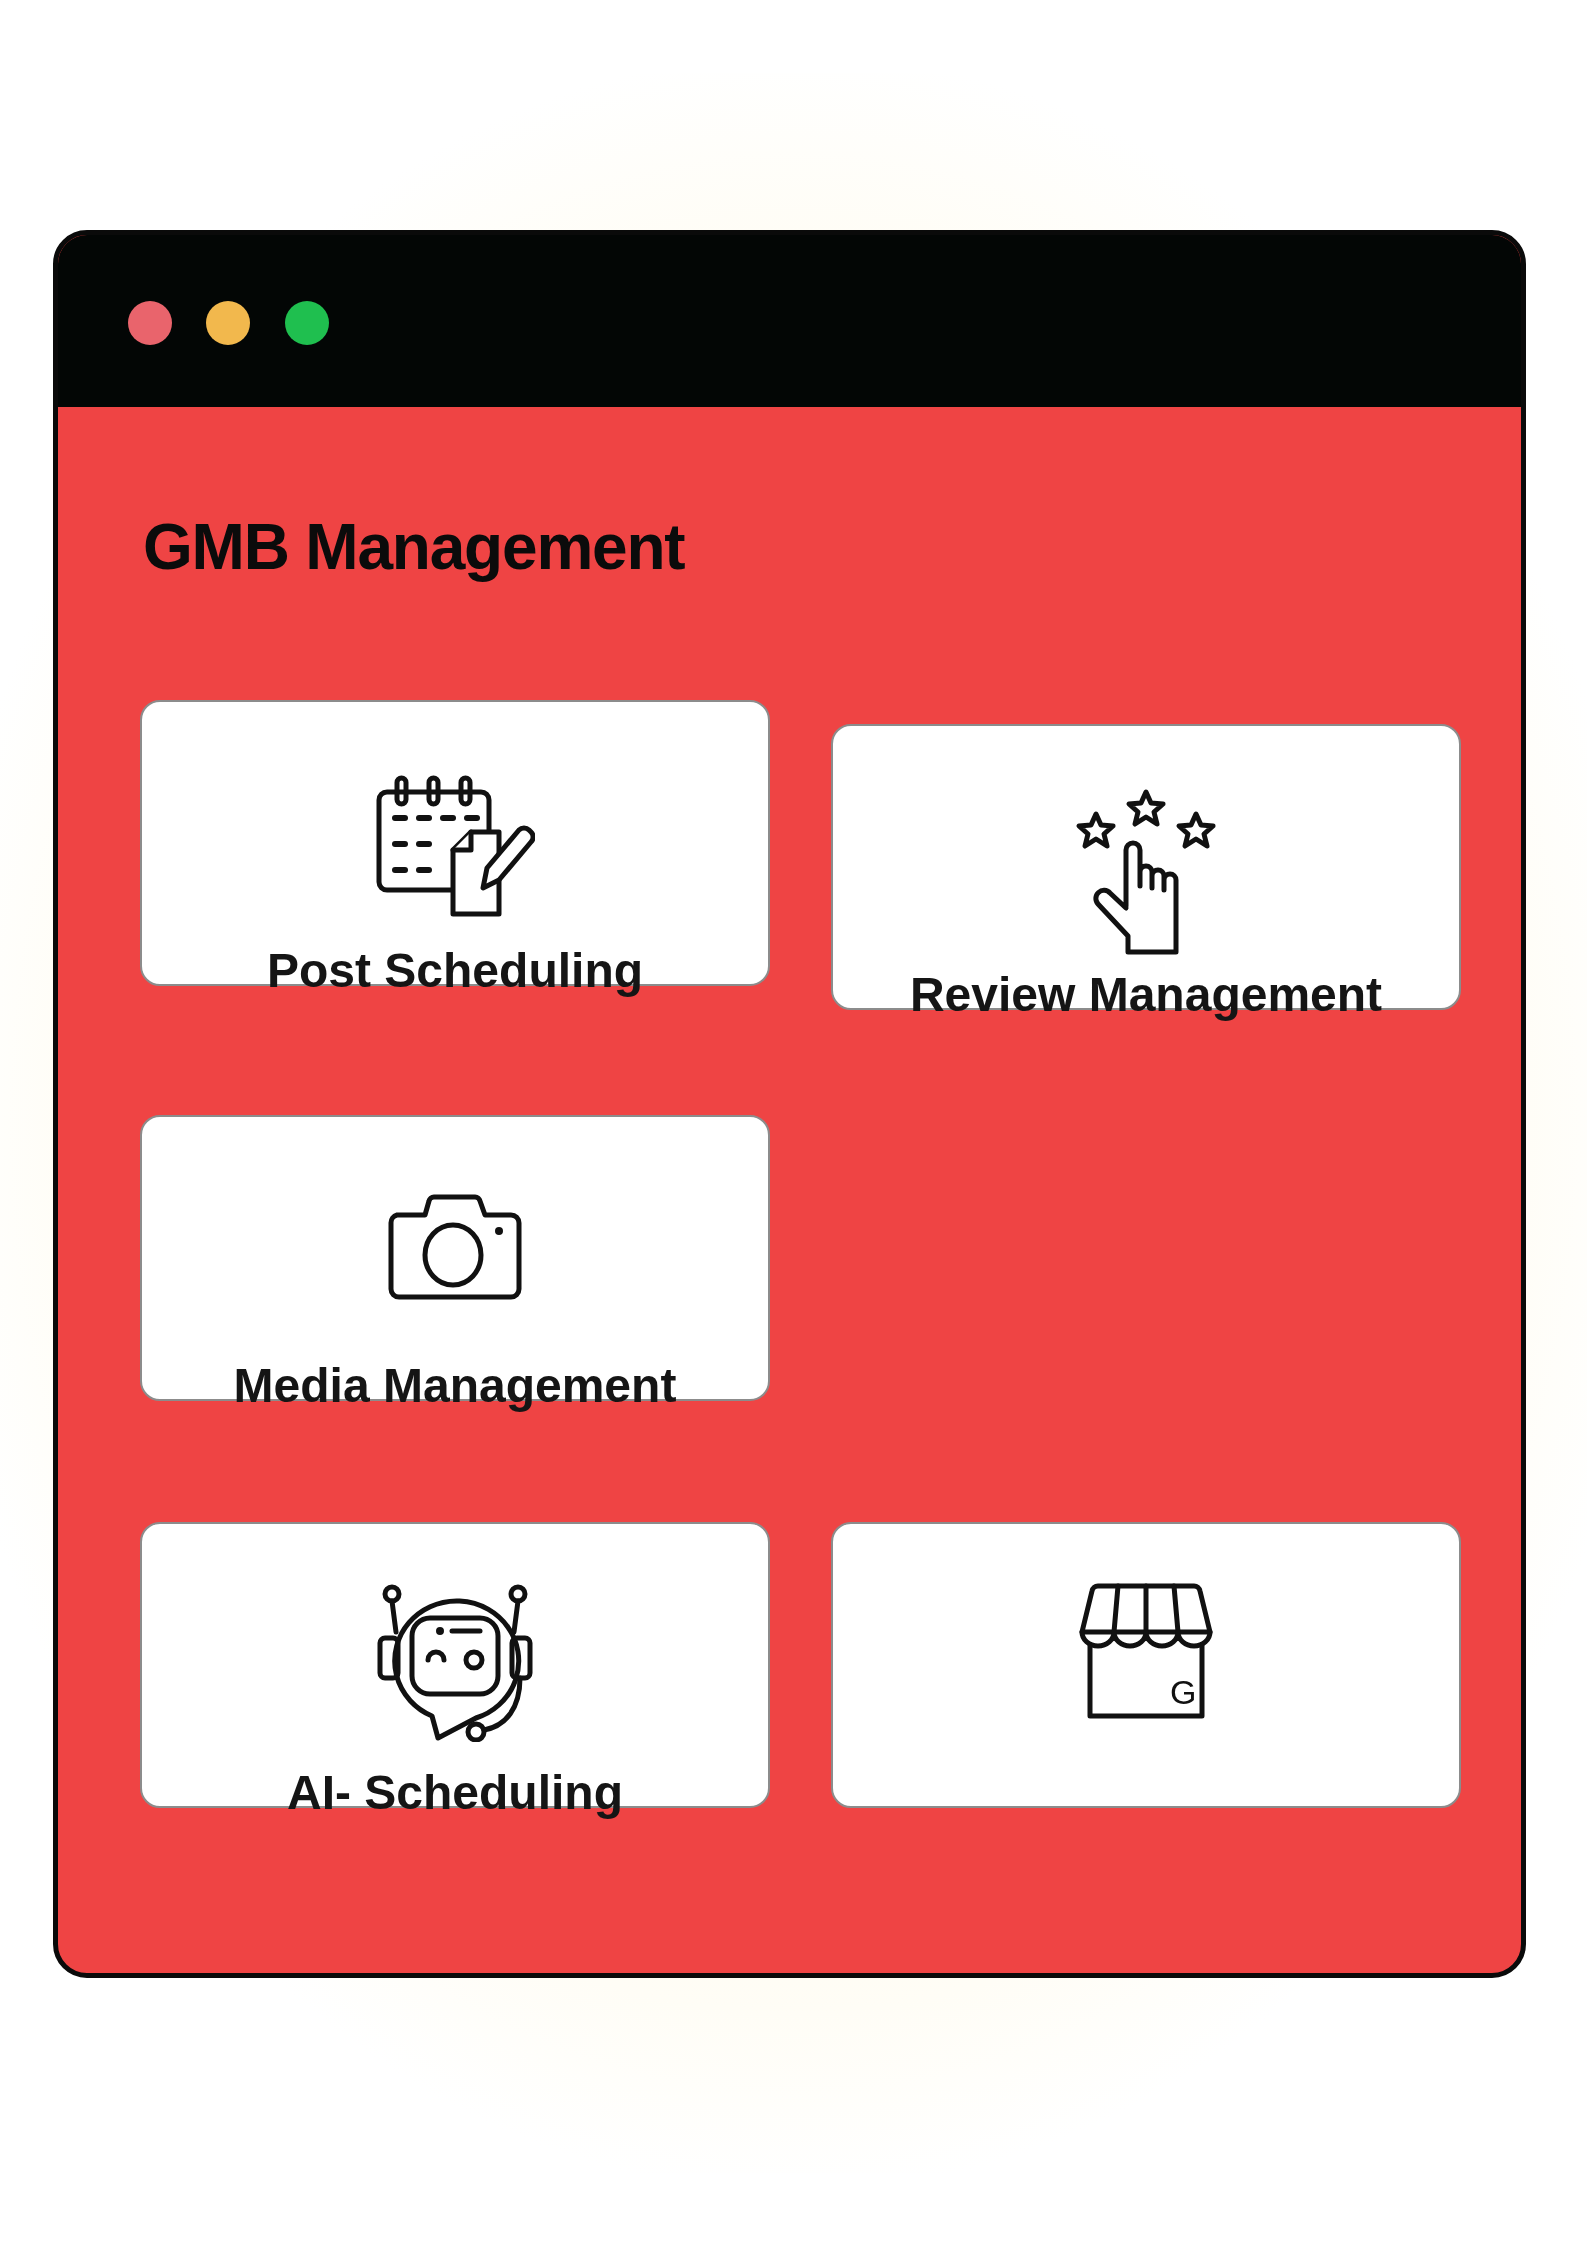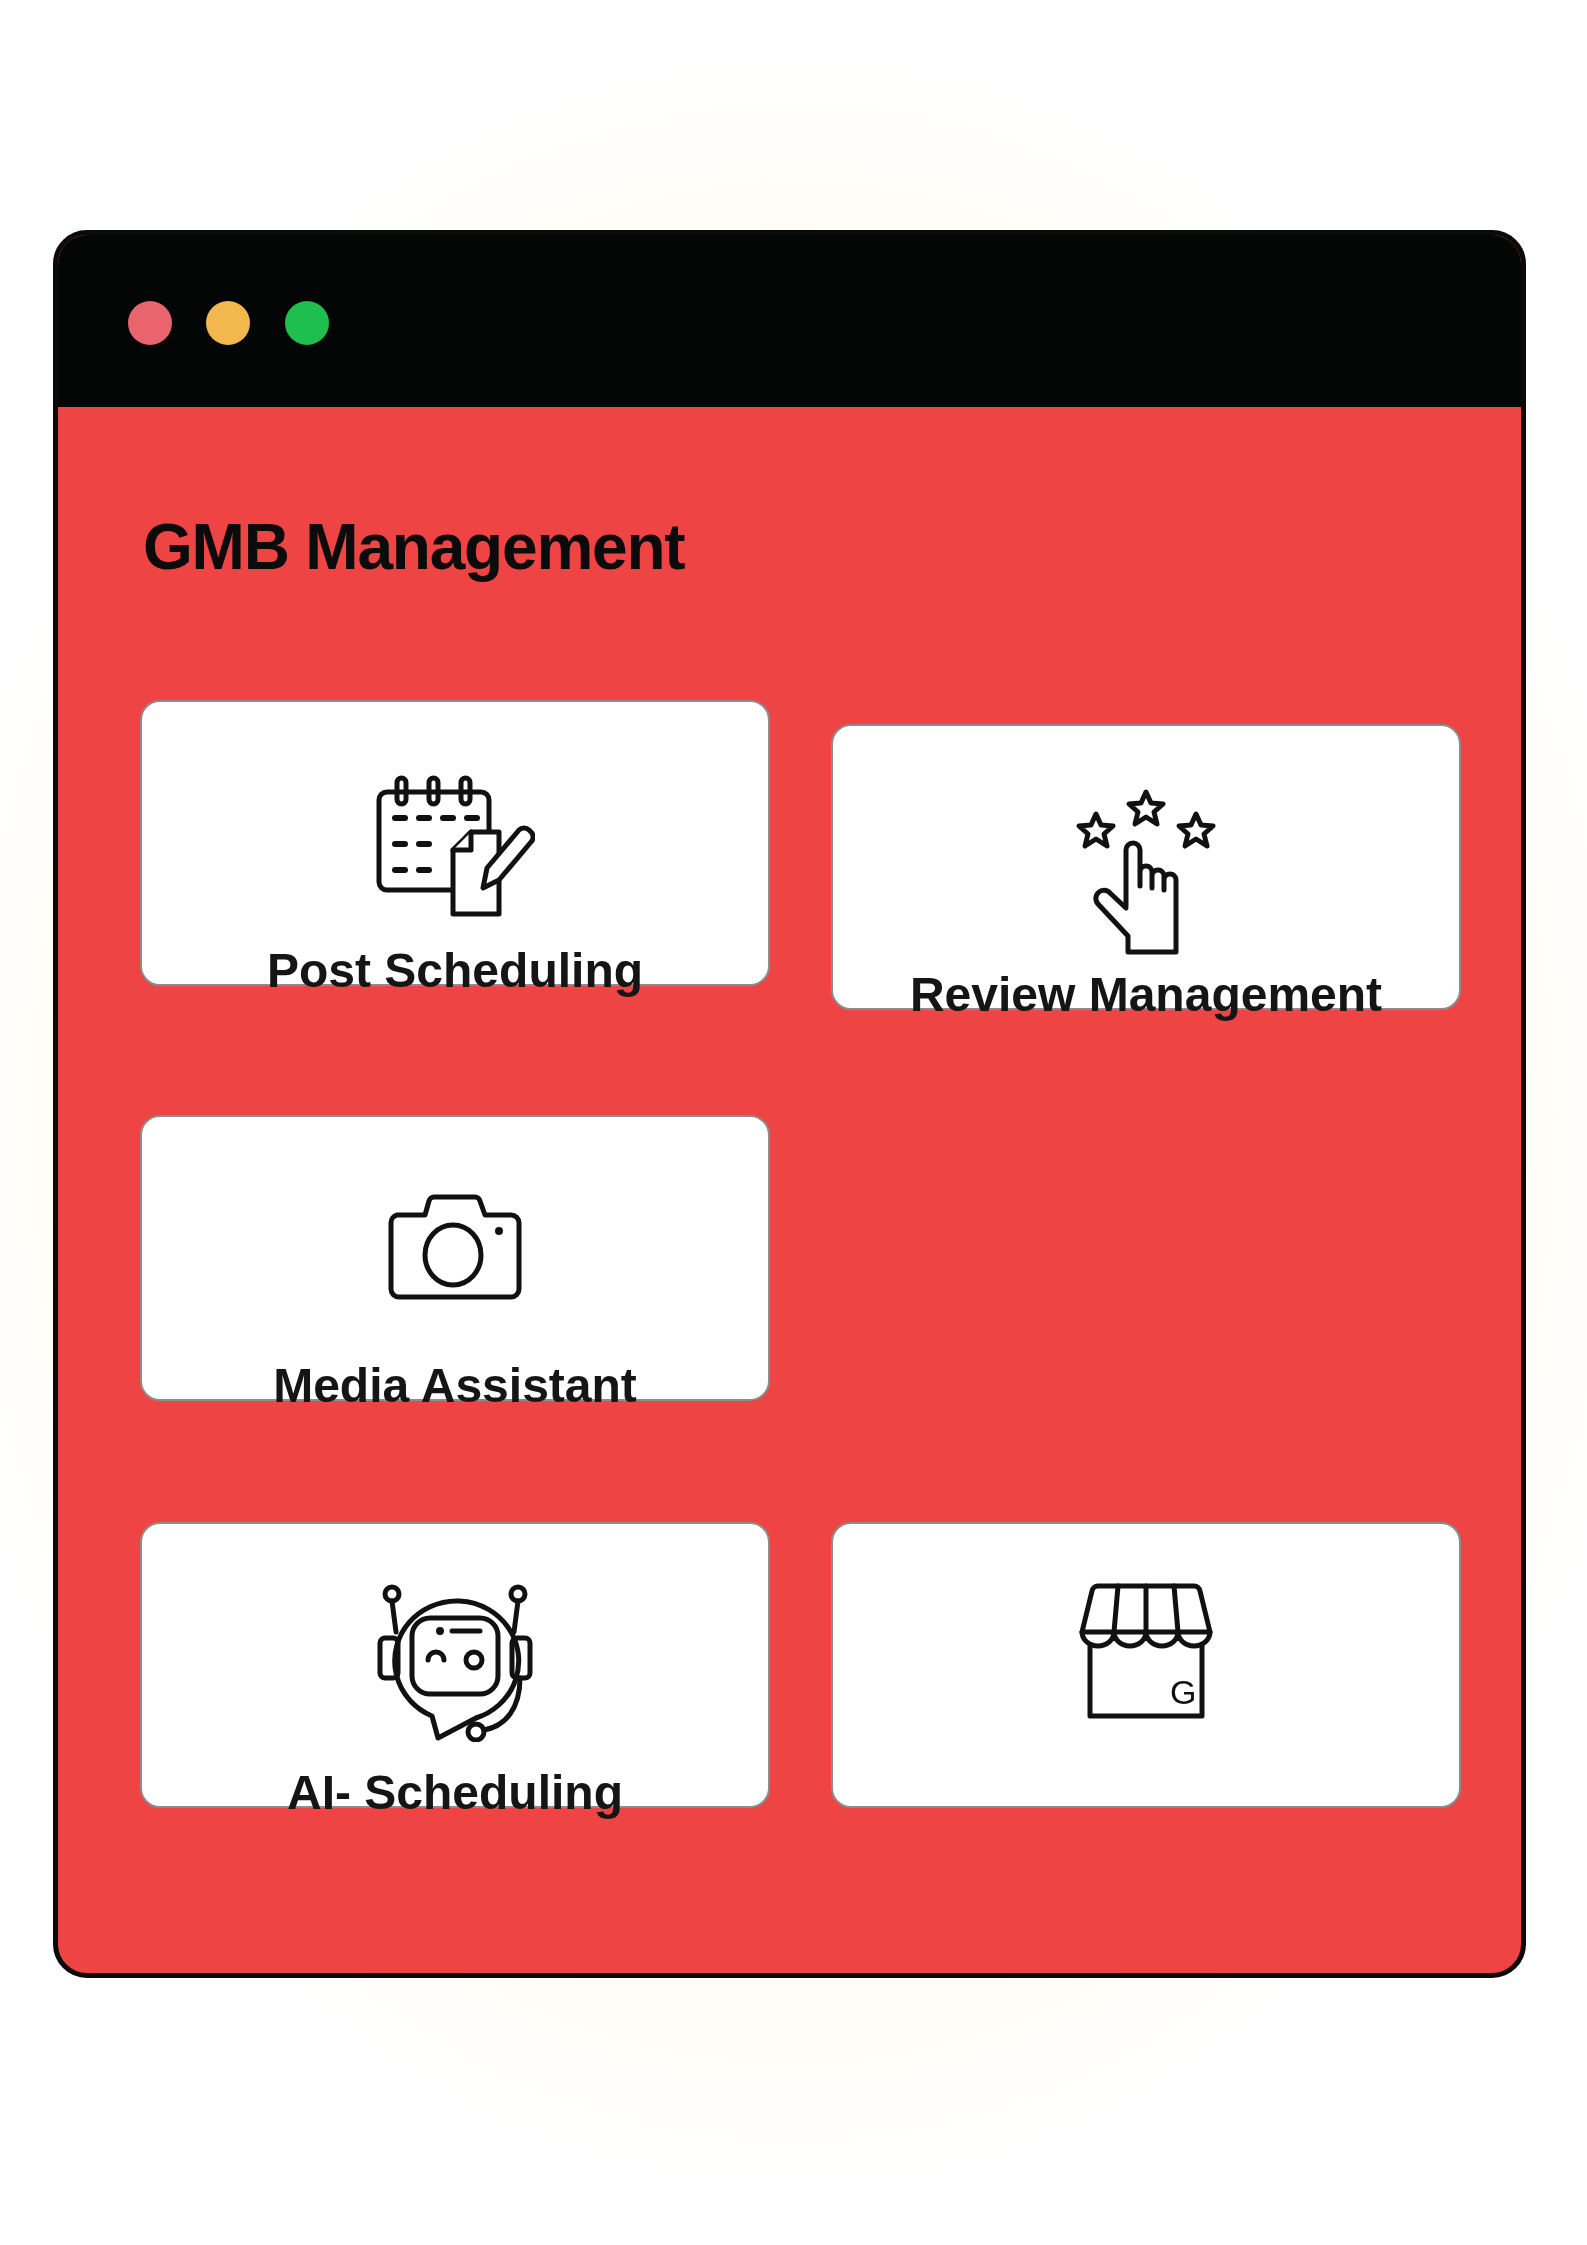--- a/index.html
+++ b/index.html
@@ -136,21 +136,21 @@
   </div>
 
   <div class="card" style="left:82px; top:880px;">
     <span class="icon" style="top:76px;">
       <svg width="136" height="108" viewBox="0 0 136 108" fill="none" stroke="#111" stroke-width="5" stroke-linejoin="round">
         <path d="M10 22 L38 22 L42 8 a5 5 0 0 1 5 -4 L88 4 a5 5 0 0 1 5 4 L98 22 L124 22 a8 8 0 0 1 8 8 L132 96 a8 8 0 0 1 -8 8 L12 104 a8 8 0 0 1 -8 -8 L4 30 a8 8 0 0 1 6 -8 Z"></path>
         <ellipse cx="66" cy="62" rx="28" ry="30"></ellipse>
         <circle cx="112" cy="38" r="4" fill="#111" stroke="none"></circle>
       </svg>
     </span>
-    <span class="label">Media Assistant</span>
+    <span class="label">Media Management</span>
   </div>
 
 
   <div class="card" style="left:82px; top:1287px;">
     <span class="icon" style="top:56px;">
       <svg width="166" height="162" viewBox="0 0 166 162" fill="none" stroke="#111" stroke-width="5" stroke-linejoin="round" stroke-linecap="round">
         <circle cx="20" cy="14" r="7"></circle>
         <circle cx="146" cy="14" r="7"></circle>
         <line x1="20" y1="21" x2="24" y2="52"></line>
         <line x1="146" y1="21" x2="142" y2="52"></line>

